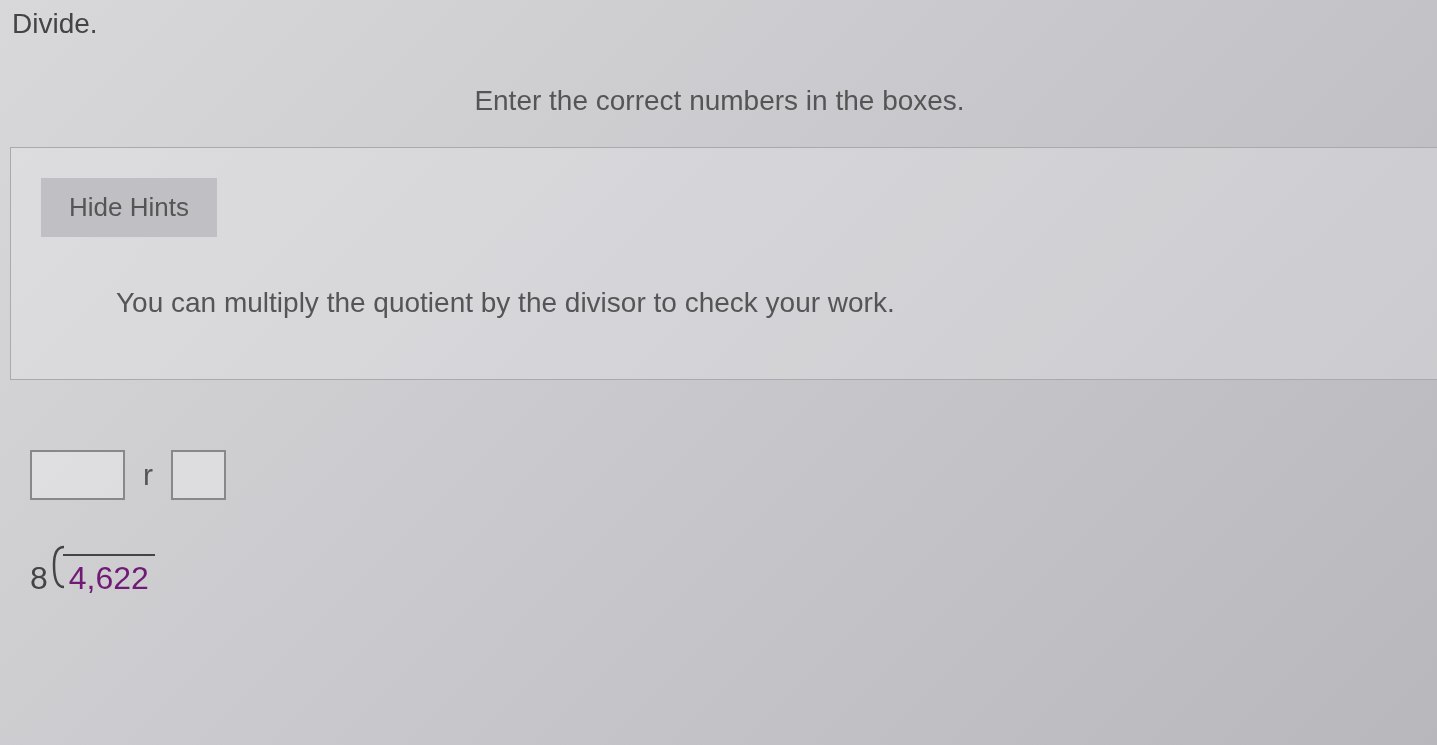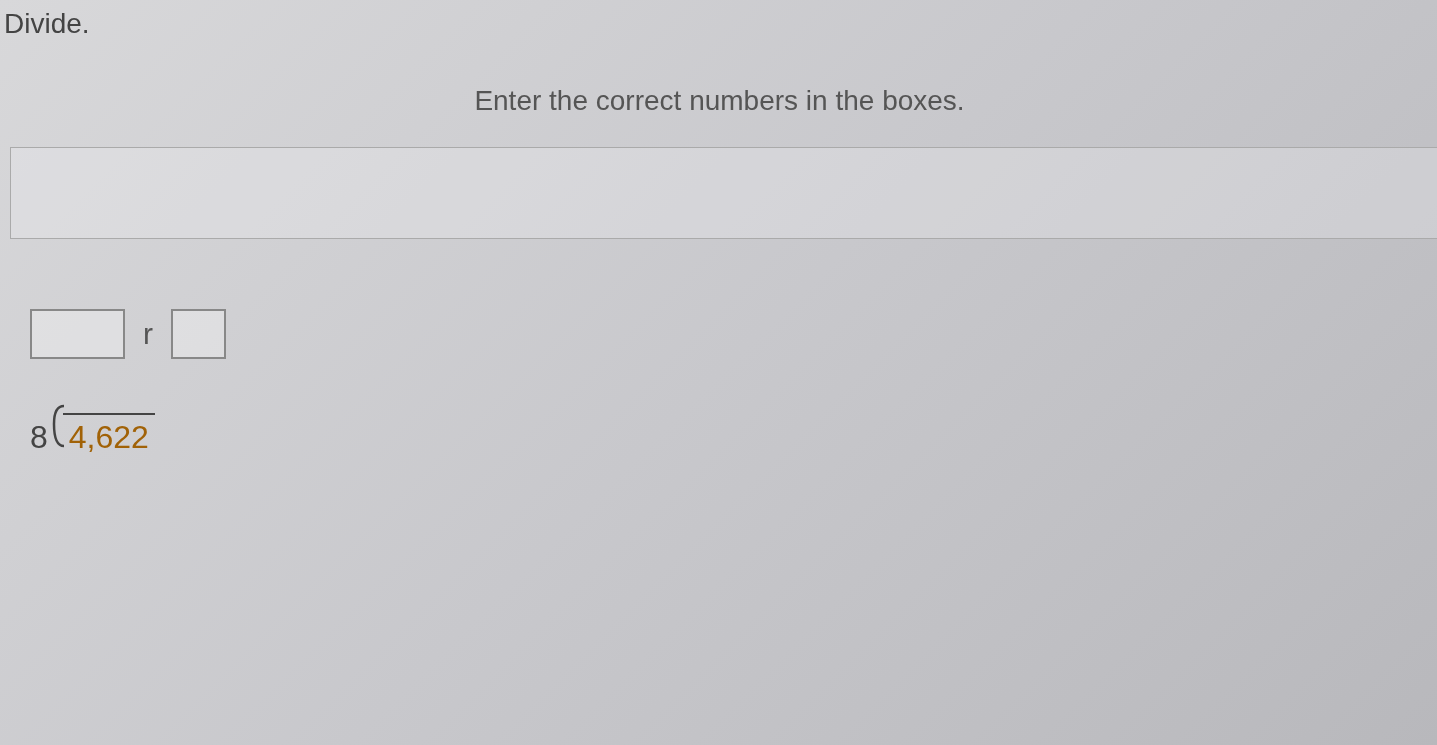--- a/index.html
+++ b/index.html
@@ -13,21 +13,21 @@
       width: 1437px;
       height: 745px;
       padding: 0;
       color: #555;
       position: relative;
       overflow: hidden;
     }
     .question-title {
       font-size: 28px;
       color: #444;
-      padding: 8px 0 0 4px;
+      padding: 8px 0 0 12px;
       font-weight: normal;
     }
     .question-instruction {
       font-size: 28px;
       color: #555;
       padding: 45px 0 0 2px;
       font-weight: normal;
       text-align: center;
     }
     .hint-panel {
@@ -98,34 +98,36 @@
       font-size: 32px;
       color: #444;
       margin-right: 4px;
     }
     .long-div .bracket-svg {
       position: relative;
       top: 0;
     }
     .long-div .dividend-num {
       font-size: 32px;
-      color: #a16207;
+      color: #701a75;
       border-top: 2.5px solid #444;
       padding: 4px 6px 0 6px;
       margin-left: -3px;
     }
   </style>
 </head>
 <body>
 
 <div class="question-title">Divide.</div>
 
 <div class="question-instruction">Enter the correct numbers in the boxes.</div>
 
 <div class="hint-panel">
+  <button class="hide-hints-btn">Hide Hints</button>
+  <div class="hint-text">You can multiply the quotient by the divisor to check your work.</div>
 </div>
 
 <div class="answer-area">
   <div class="answer-row">
     <input type="text" class="quotient-input" value="" style="">
     <span class="remainder-label">r</span>
     <input type="text" class="remainder-input" value="" style="">
   </div>
 
   <div class="long-div" style="margin-top:45px;">

